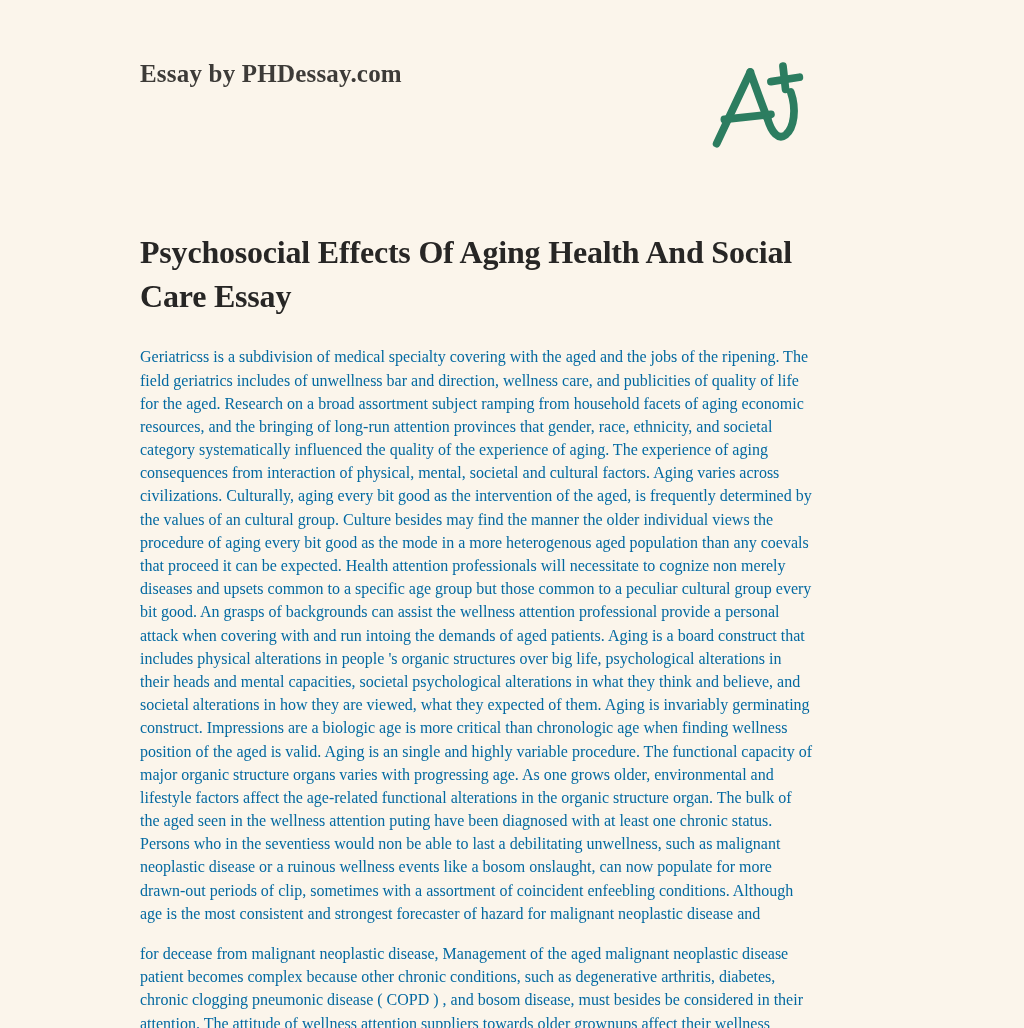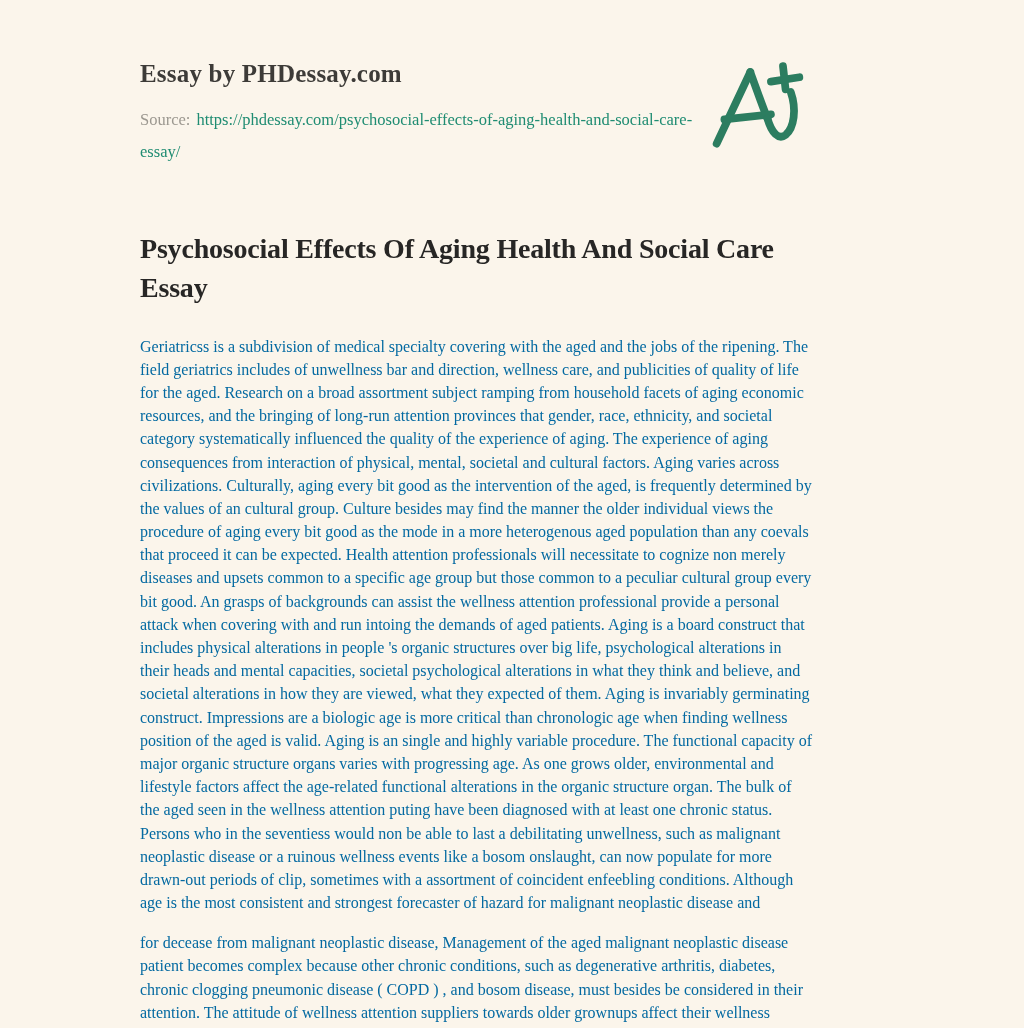--- a/index.html
+++ b/index.html
@@ -33,21 +33,21 @@
     max-width: 655px;
     overflow-wrap: anywhere;
   }
   .source-label { color: #9C9890; margin-right: 6px; }
   .source-url { color: #1F8C72; text-decoration: none; cursor: pointer; }
 
   .logo { flex: 0 0 auto; margin-top: -8px; }
   .logo svg { display: block; width: 112px; height: 116px; }
 
   .essay-title {
-    font-size: 28px;
+    font-size: 32px;
     font-weight: bold;
     line-height: 1.38;
     color: #272625;
     letter-spacing: -0.2px;
     margin: 62px 0 27px 0;
   }
 
   .para {
     font-size: 16px;
     line-height: 1.45;
@@ -57,23 +57,20 @@
 </style>
 </head>
 <body>
 
 <div class="page">
   <div class="content">
 
     <div class="header-row">
       <div class="header-left">
         <div class="site-title">Essay by PHDessay.com</div>
-        <p class="source-line">
-          <span class="source-label">Source:</span><a class="source-url" href="#">https://phdessay.com/psychosocial-effects-of-aging-health-and-social-care-essay/</a>
-        </p>
       </div>
 
       <div class="logo">
         <svg viewBox="0 0 130 130" fill="none" stroke="#2C7D60" stroke-width="9" stroke-linecap="round" stroke-linejoin="round">
           <path d="M17,104 L56,21"></path>
           <path d="M56,21 C63,40 71,63 76,75"></path>
           <path d="M26,76 L80,70"></path>
           <path d="M76,75 C81,92 89,100 97,94 C107,86 110,64 103,44"></path>
           <path d="M80,32 L113,27"></path>
           <path d="M94,14 L97,41"></path>

